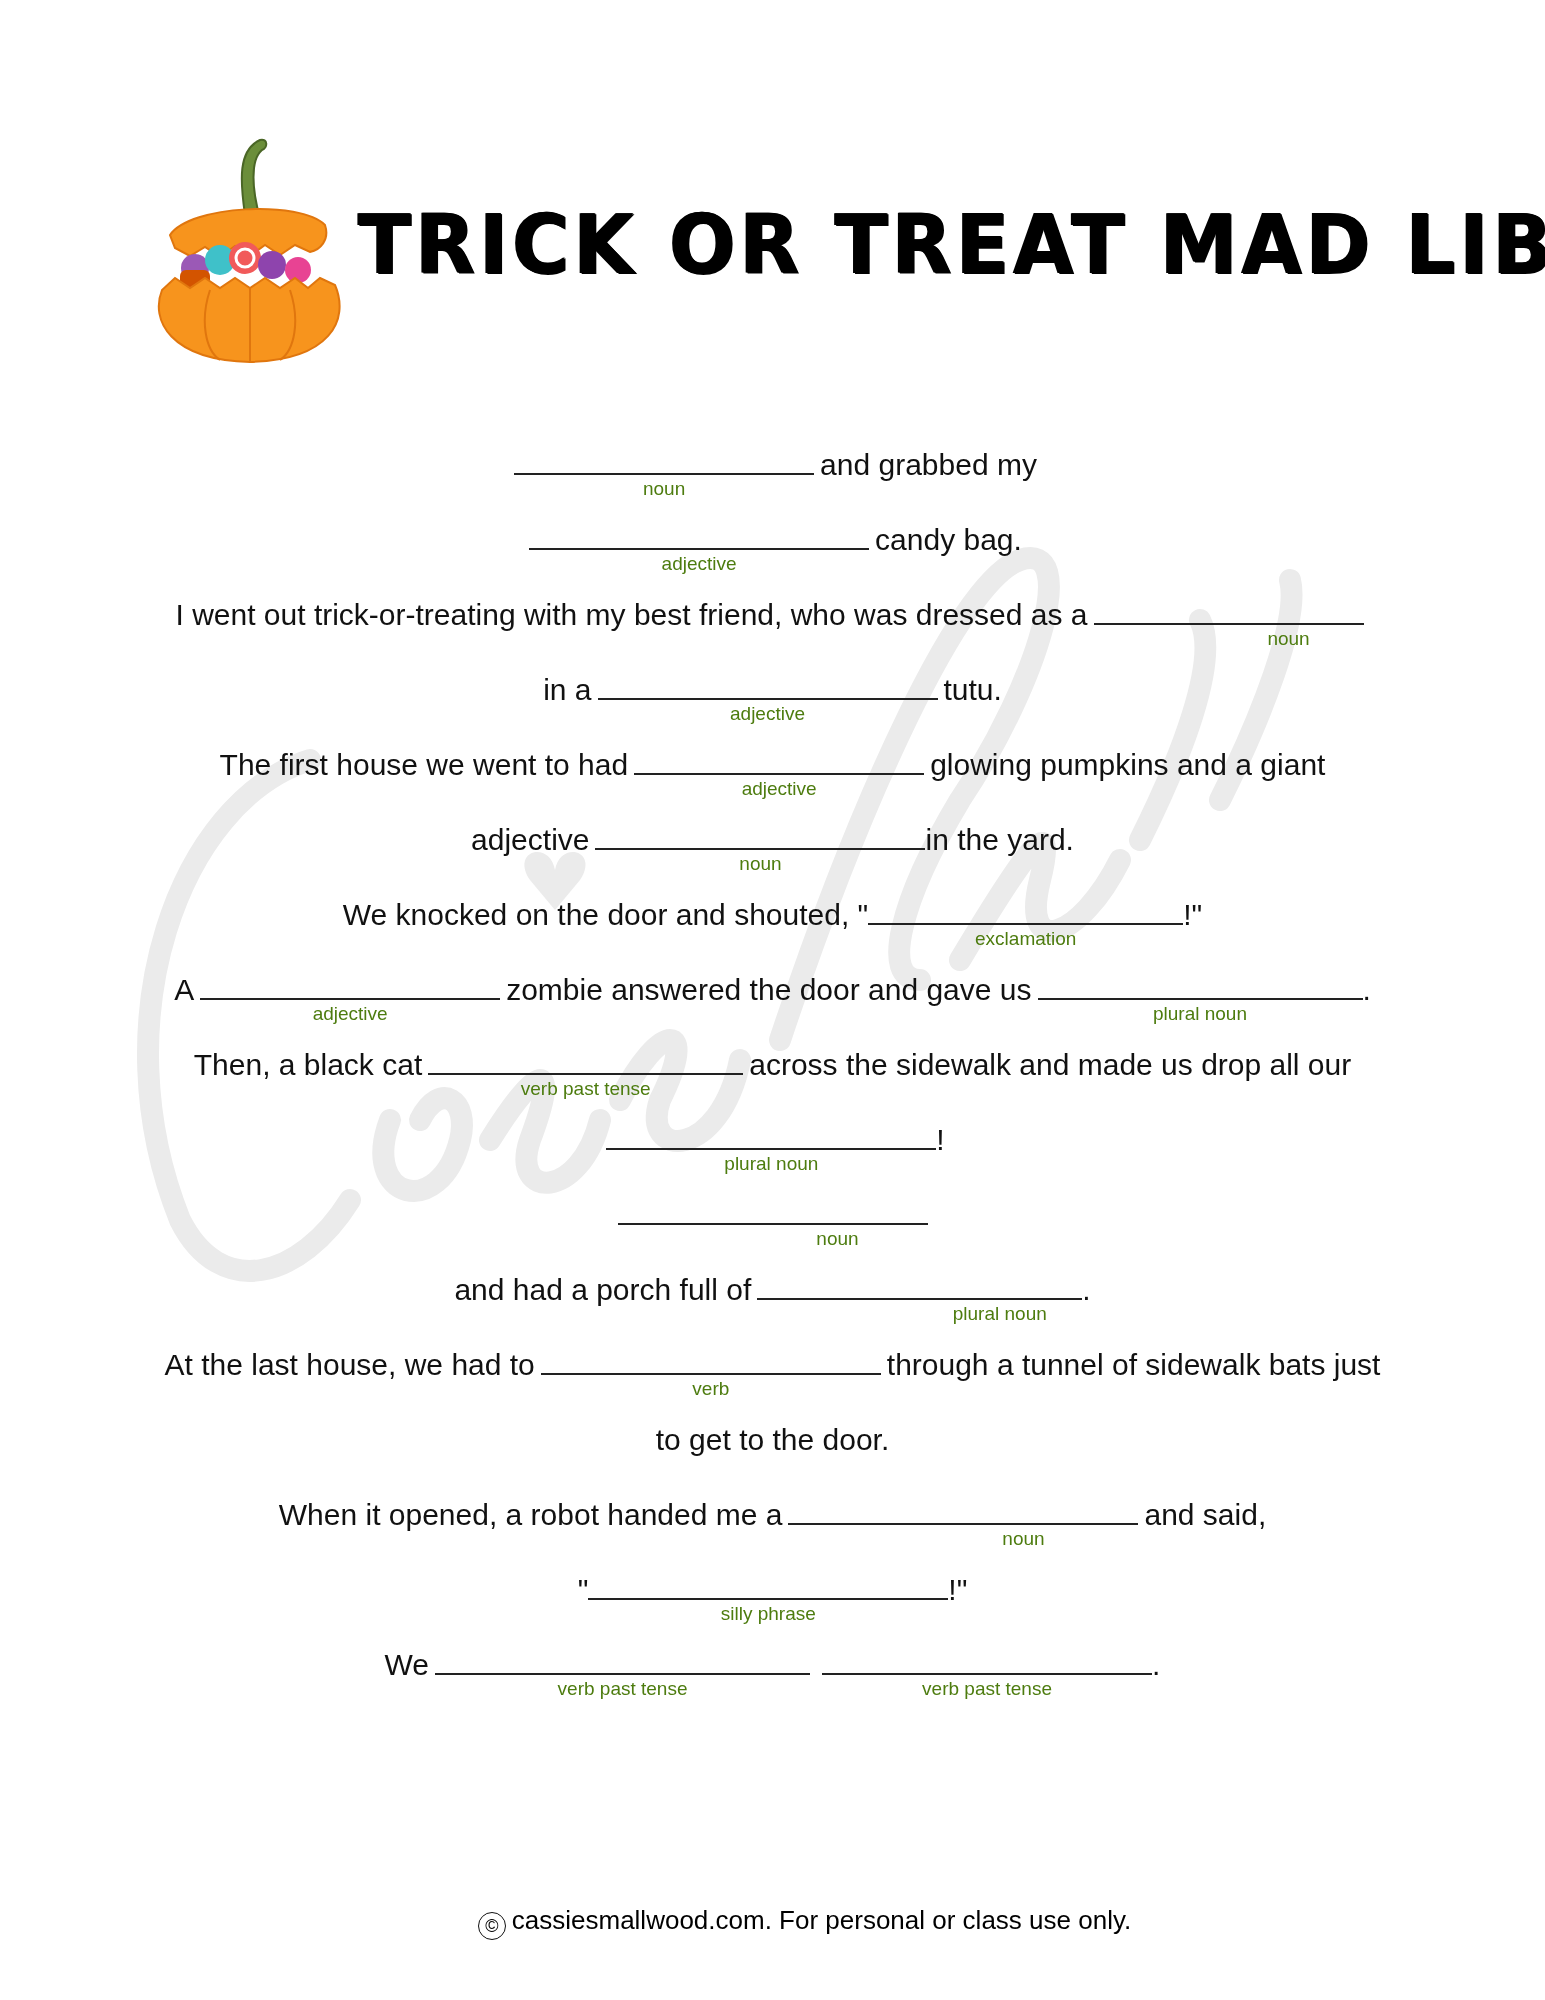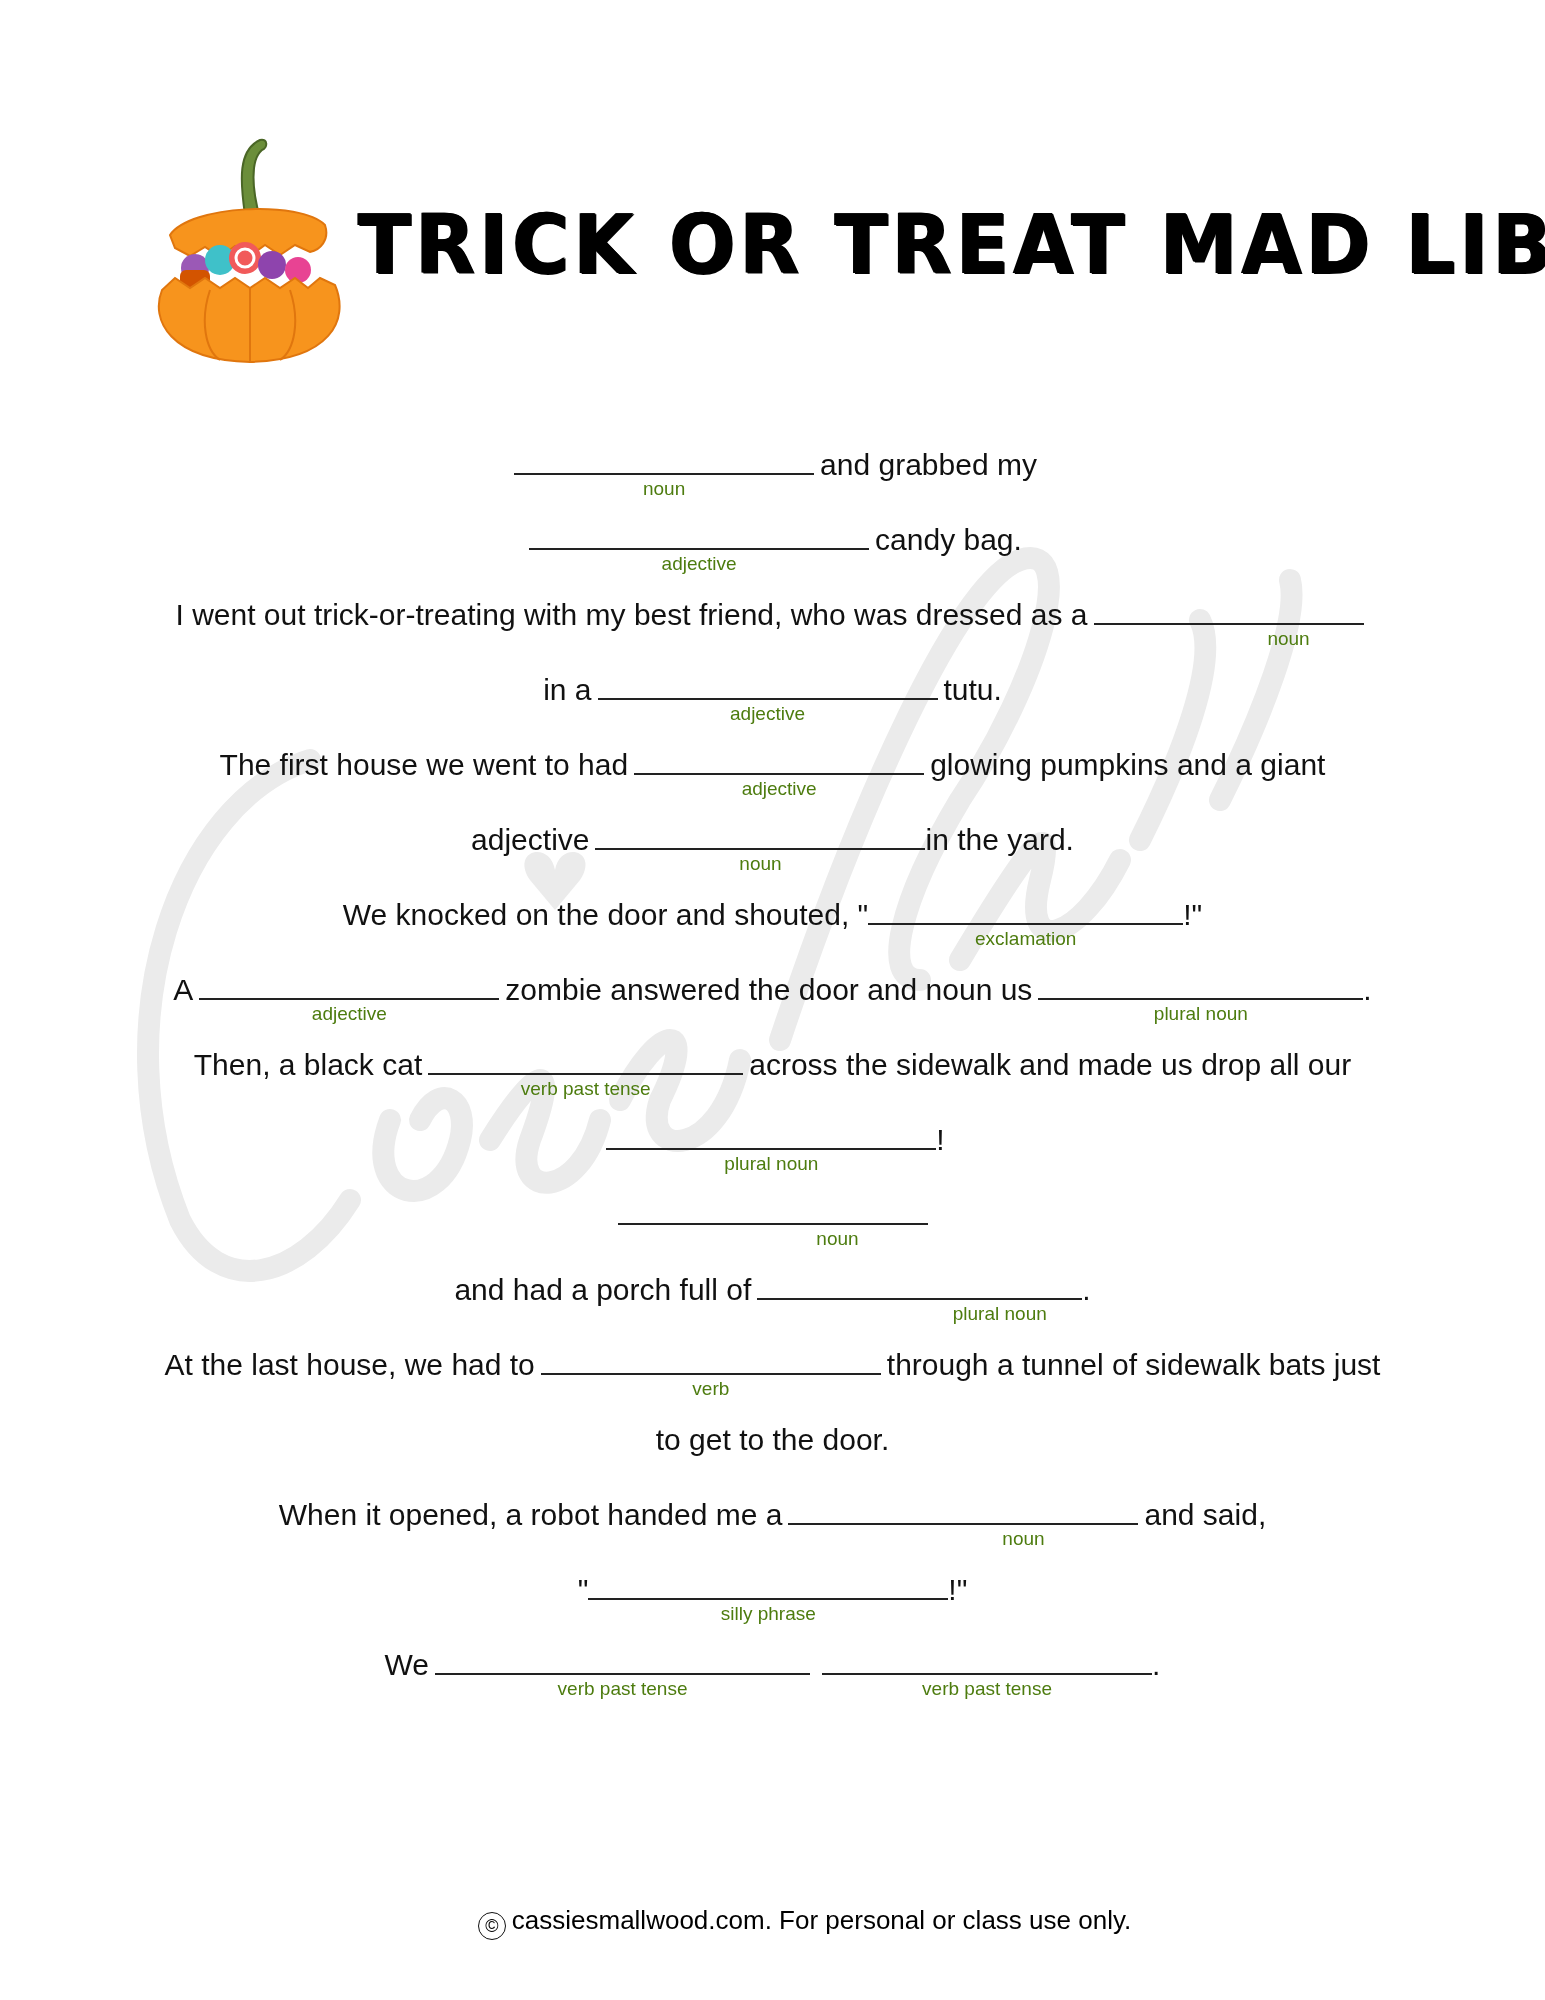--- a/index.html
+++ b/index.html
@@ -89,21 +89,21 @@
 
   <div class="line" style="top:375px">
     <span>adjective</span><span class="blank tight" style="width:330px"><span class="hint">noun</span></span><span>in the yard.</span>
   </div>
 
   <div class="line" style="top:450px">
     <span>We knocked on the door and shouted, "</span><span class="blank tight tightl" style="width:315px"><span class="hint">exclamation</span></span><span>!"</span>
   </div>
 
   <div class="line" style="top:525px">
-    <span>A</span><span class="blank" style="width:300px"><span class="hint">adjective</span></span><span>zombie answered the door and noun us</span><span class="blank tight" style="width:325px"><span class="hint">plural noun</span></span><span>.</span>
+    <span>A</span><span class="blank" style="width:300px"><span class="hint">adjective</span></span><span>zombie answered the door and gave us</span><span class="blank tight" style="width:325px"><span class="hint">plural noun</span></span><span>.</span>
   </div>
 
   <div class="line" style="top:600px">
     <span>Then, a black cat</span><span class="blank" style="width:315px"><span class="hint">verb past tense</span></span><span>across the sidewalk and made us drop all our</span>
   </div>
 
   <div class="line" style="top:675px">
     <span class="blank tight" style="width:330px"><span class="hint">plural noun</span></span><span>!</span>
   </div>
 

